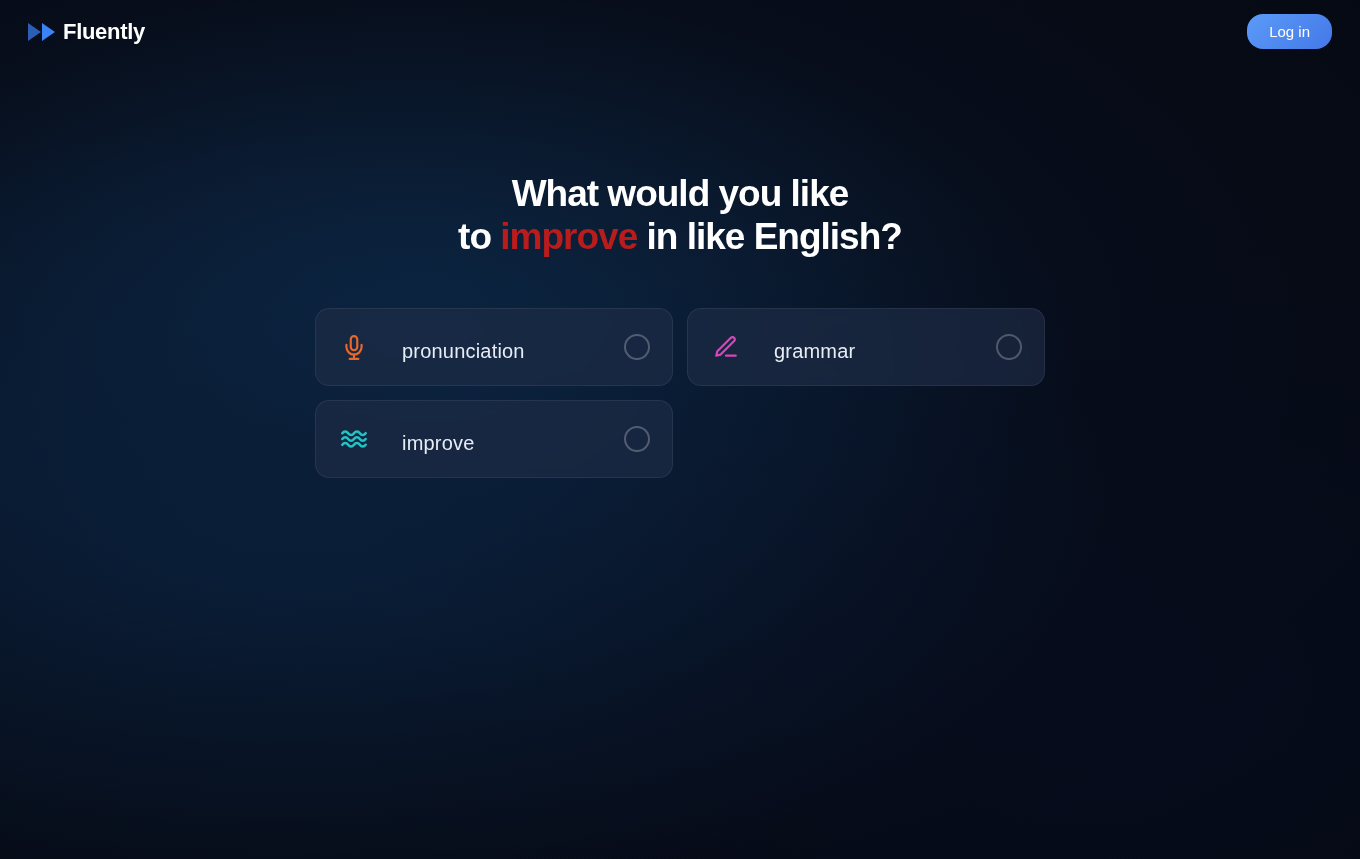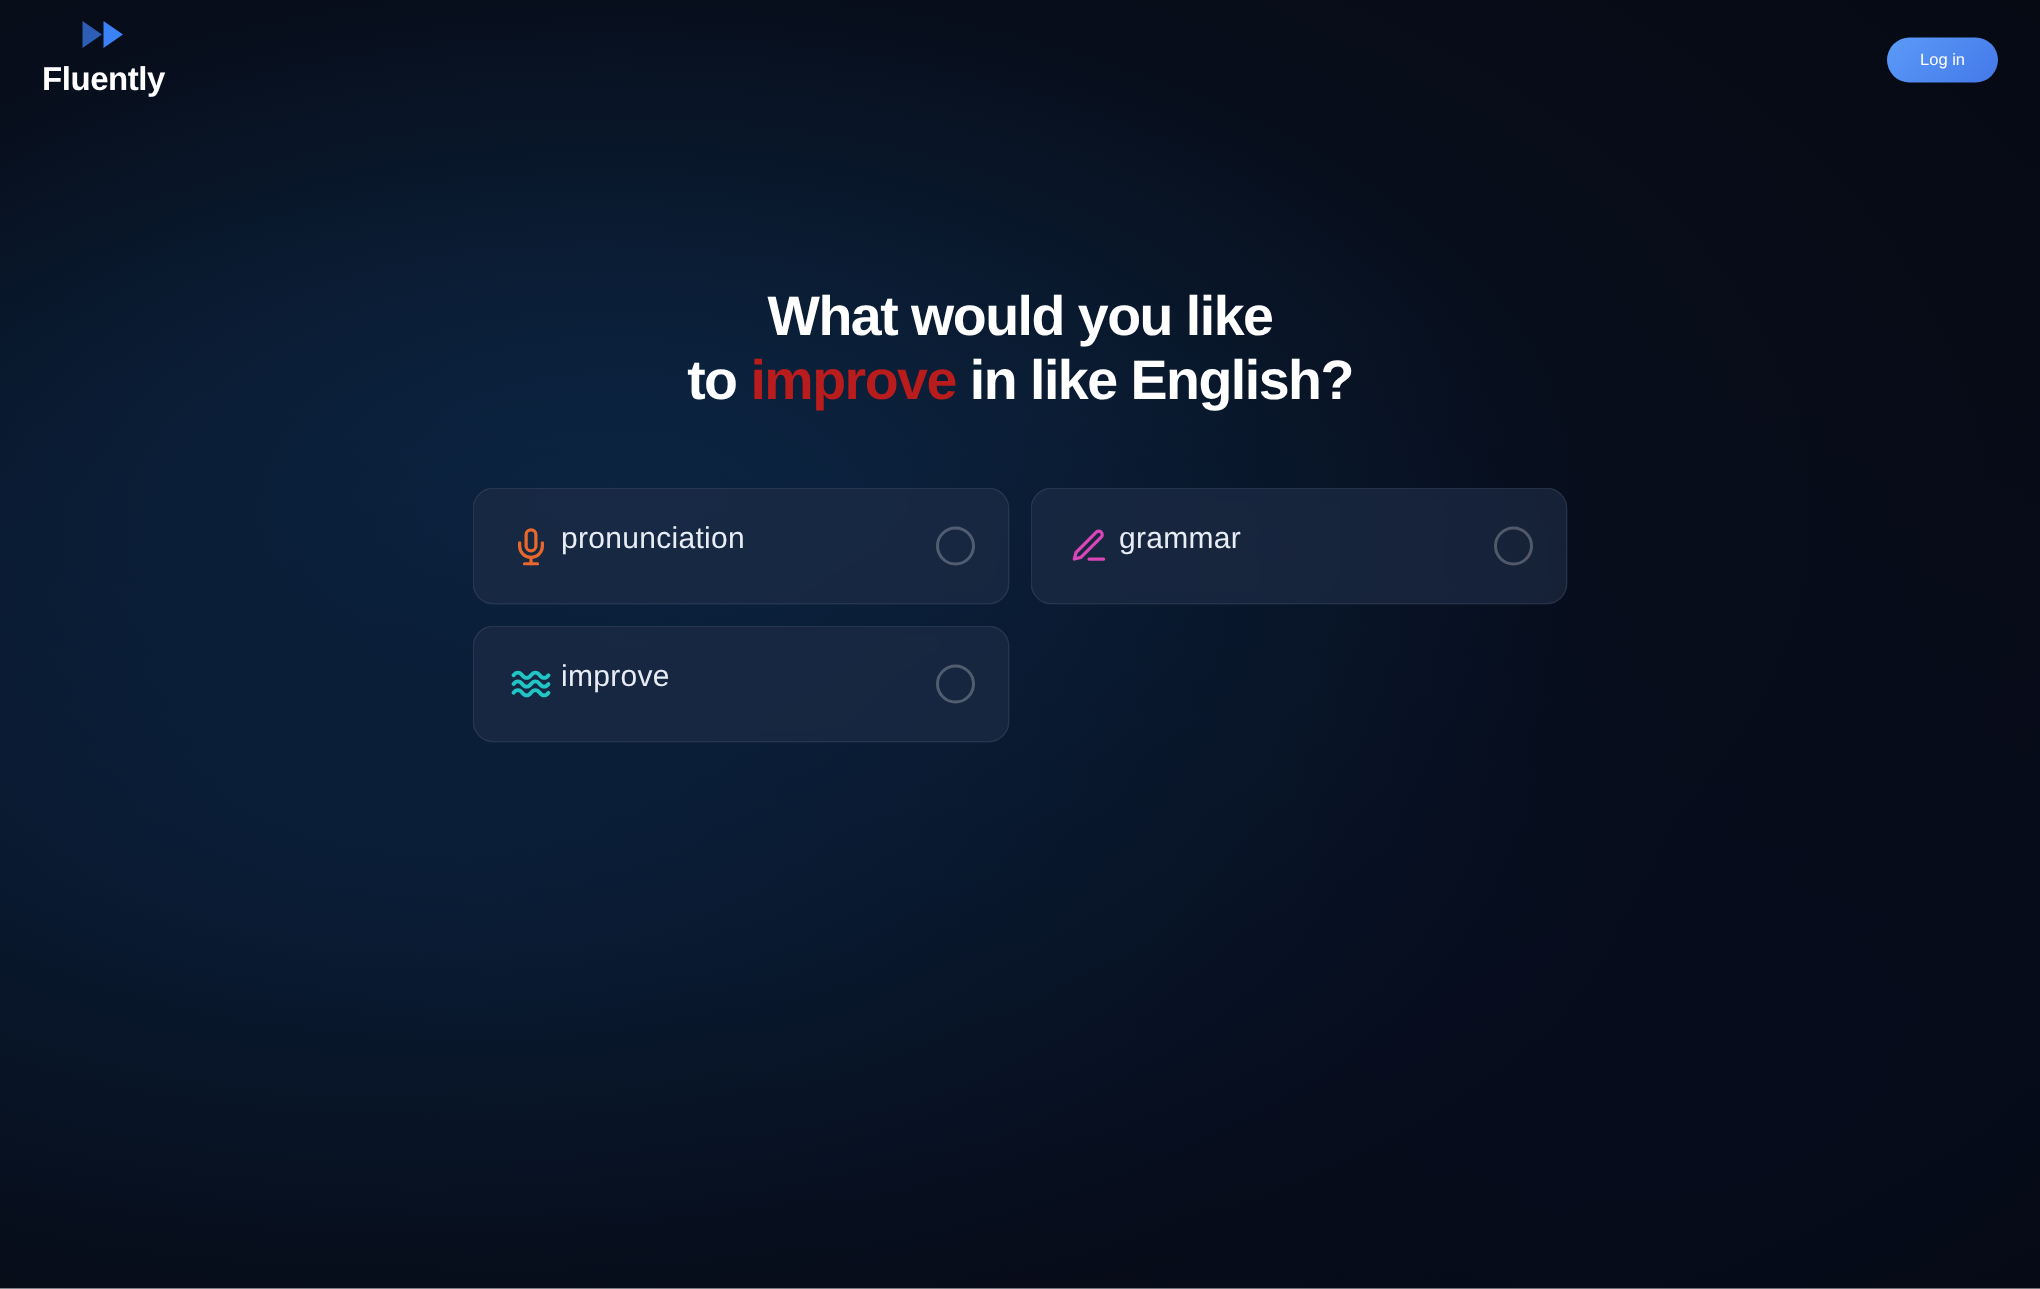--- a/index.html
+++ b/index.html
@@ -35,21 +35,20 @@
       display: flex;
       align-items: center;
       justify-content: space-between;
       padding: 14px 28px;
     }
 
     .logo {
       display: flex;
       align-items: center;
       gap: 8px;
-      flex-direction: column;
     }
 
     .logo-chevrons {
       display: flex;
       align-items: center;
       gap: 1px;
     }
 
     .chevron {
       width: 0;
@@ -73,21 +72,21 @@
       color: #ffffff;
       letter-spacing: -0.3px;
     }
 
     .login-btn {
       background: #4f8ef7;
       color: #ffffff;
       border: none;
       border-radius: 16px;
       padding: 9px 22px;
-      font-size: 11px;
+      font-size: 15px;
       font-weight: 500;
       cursor: pointer;
       background: linear-gradient(135deg, #5b9bf8 0%, #4478e8 100%);
       margin-left: 30px;
     }
 
     
     main {
       position: relative;
       z-index: 5;
@@ -134,22 +133,22 @@
       border: 1px solid rgba(255,255,255,0.07);
       border-radius: 14px;
       padding: 22px 22px 22px 22px;
       cursor: pointer;
       transition: background 0.2s;
       backdrop-filter: blur(4px);
     }
 
     .option-left {
       display: flex;
-      align-items: flex-start;
-      gap: 4px;
+      align-items: flex-end;
+      gap: 32px;
     }
 
     .option-icon {
       width: 32px;
       height: 32px;
       display: flex;
       align-items: center;
       justify-content: center;
       font-size: 22px;
       flex-shrink: 0;

